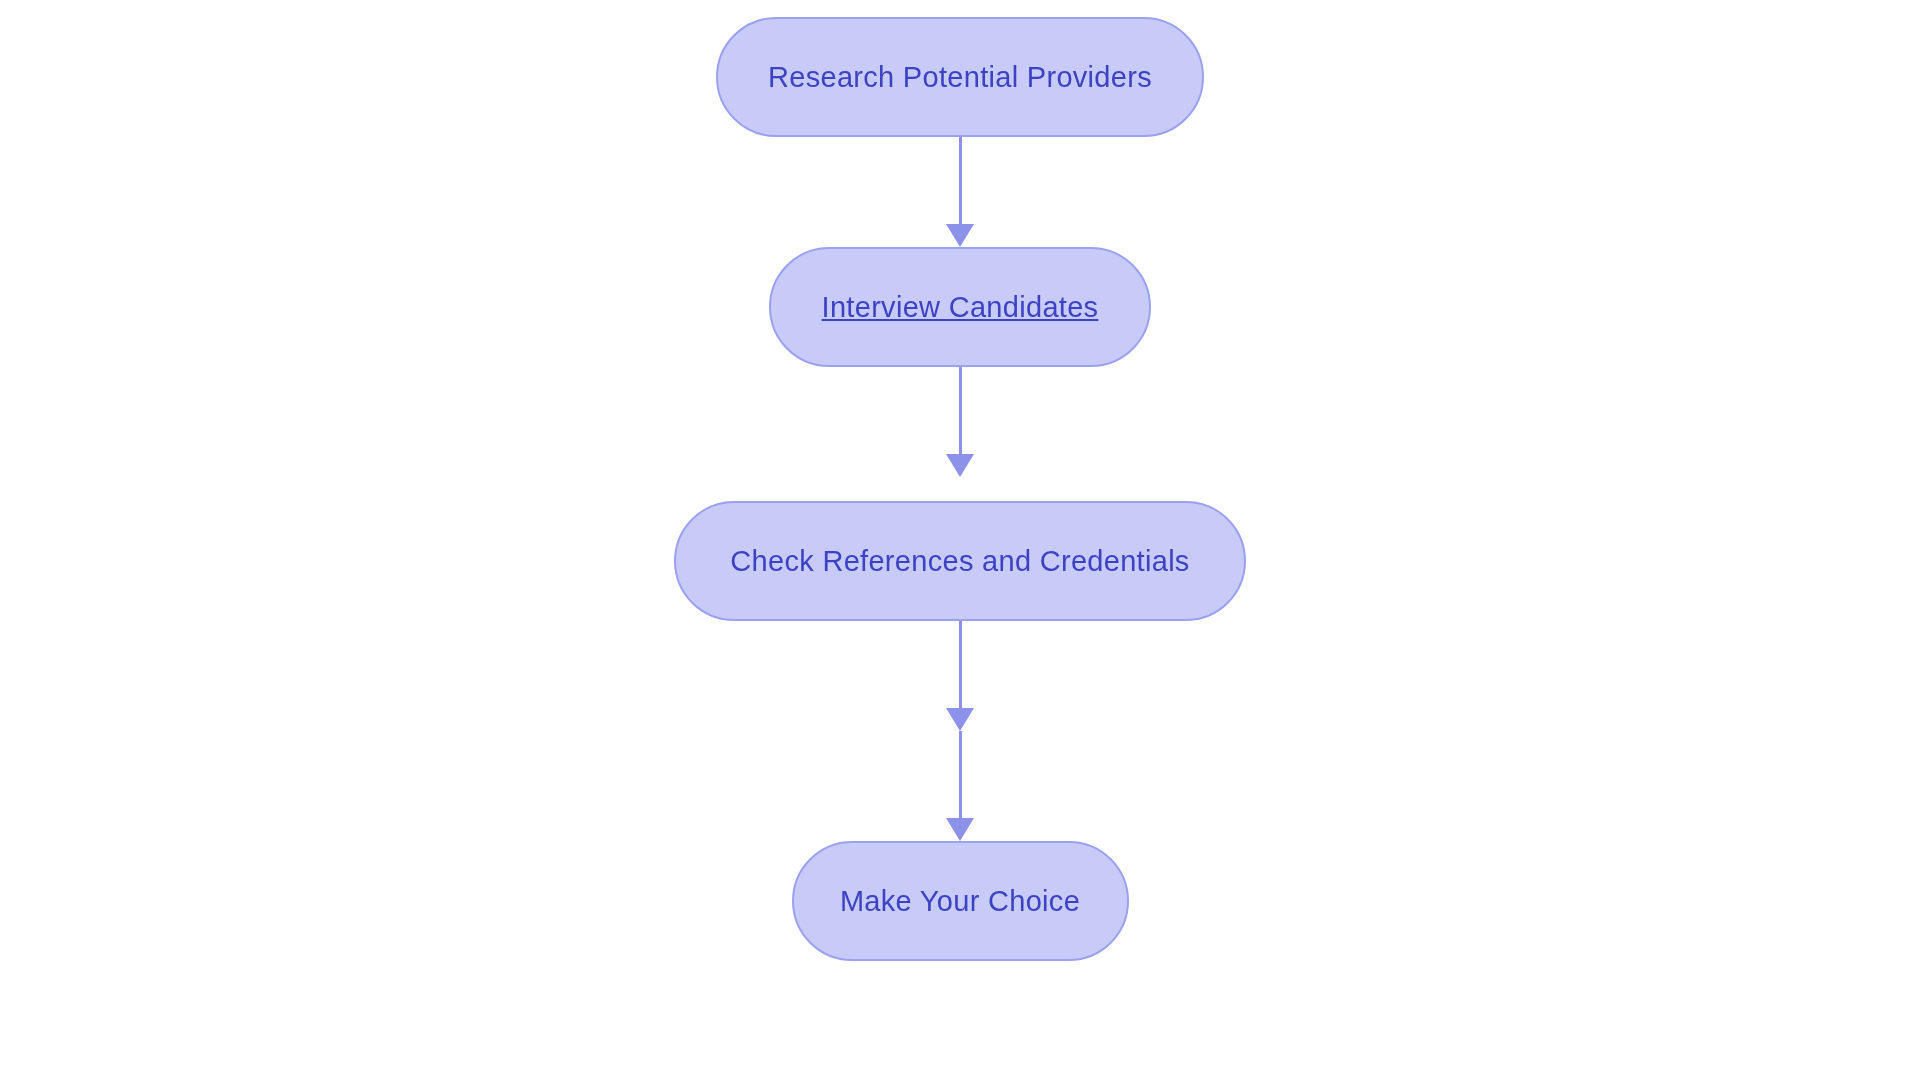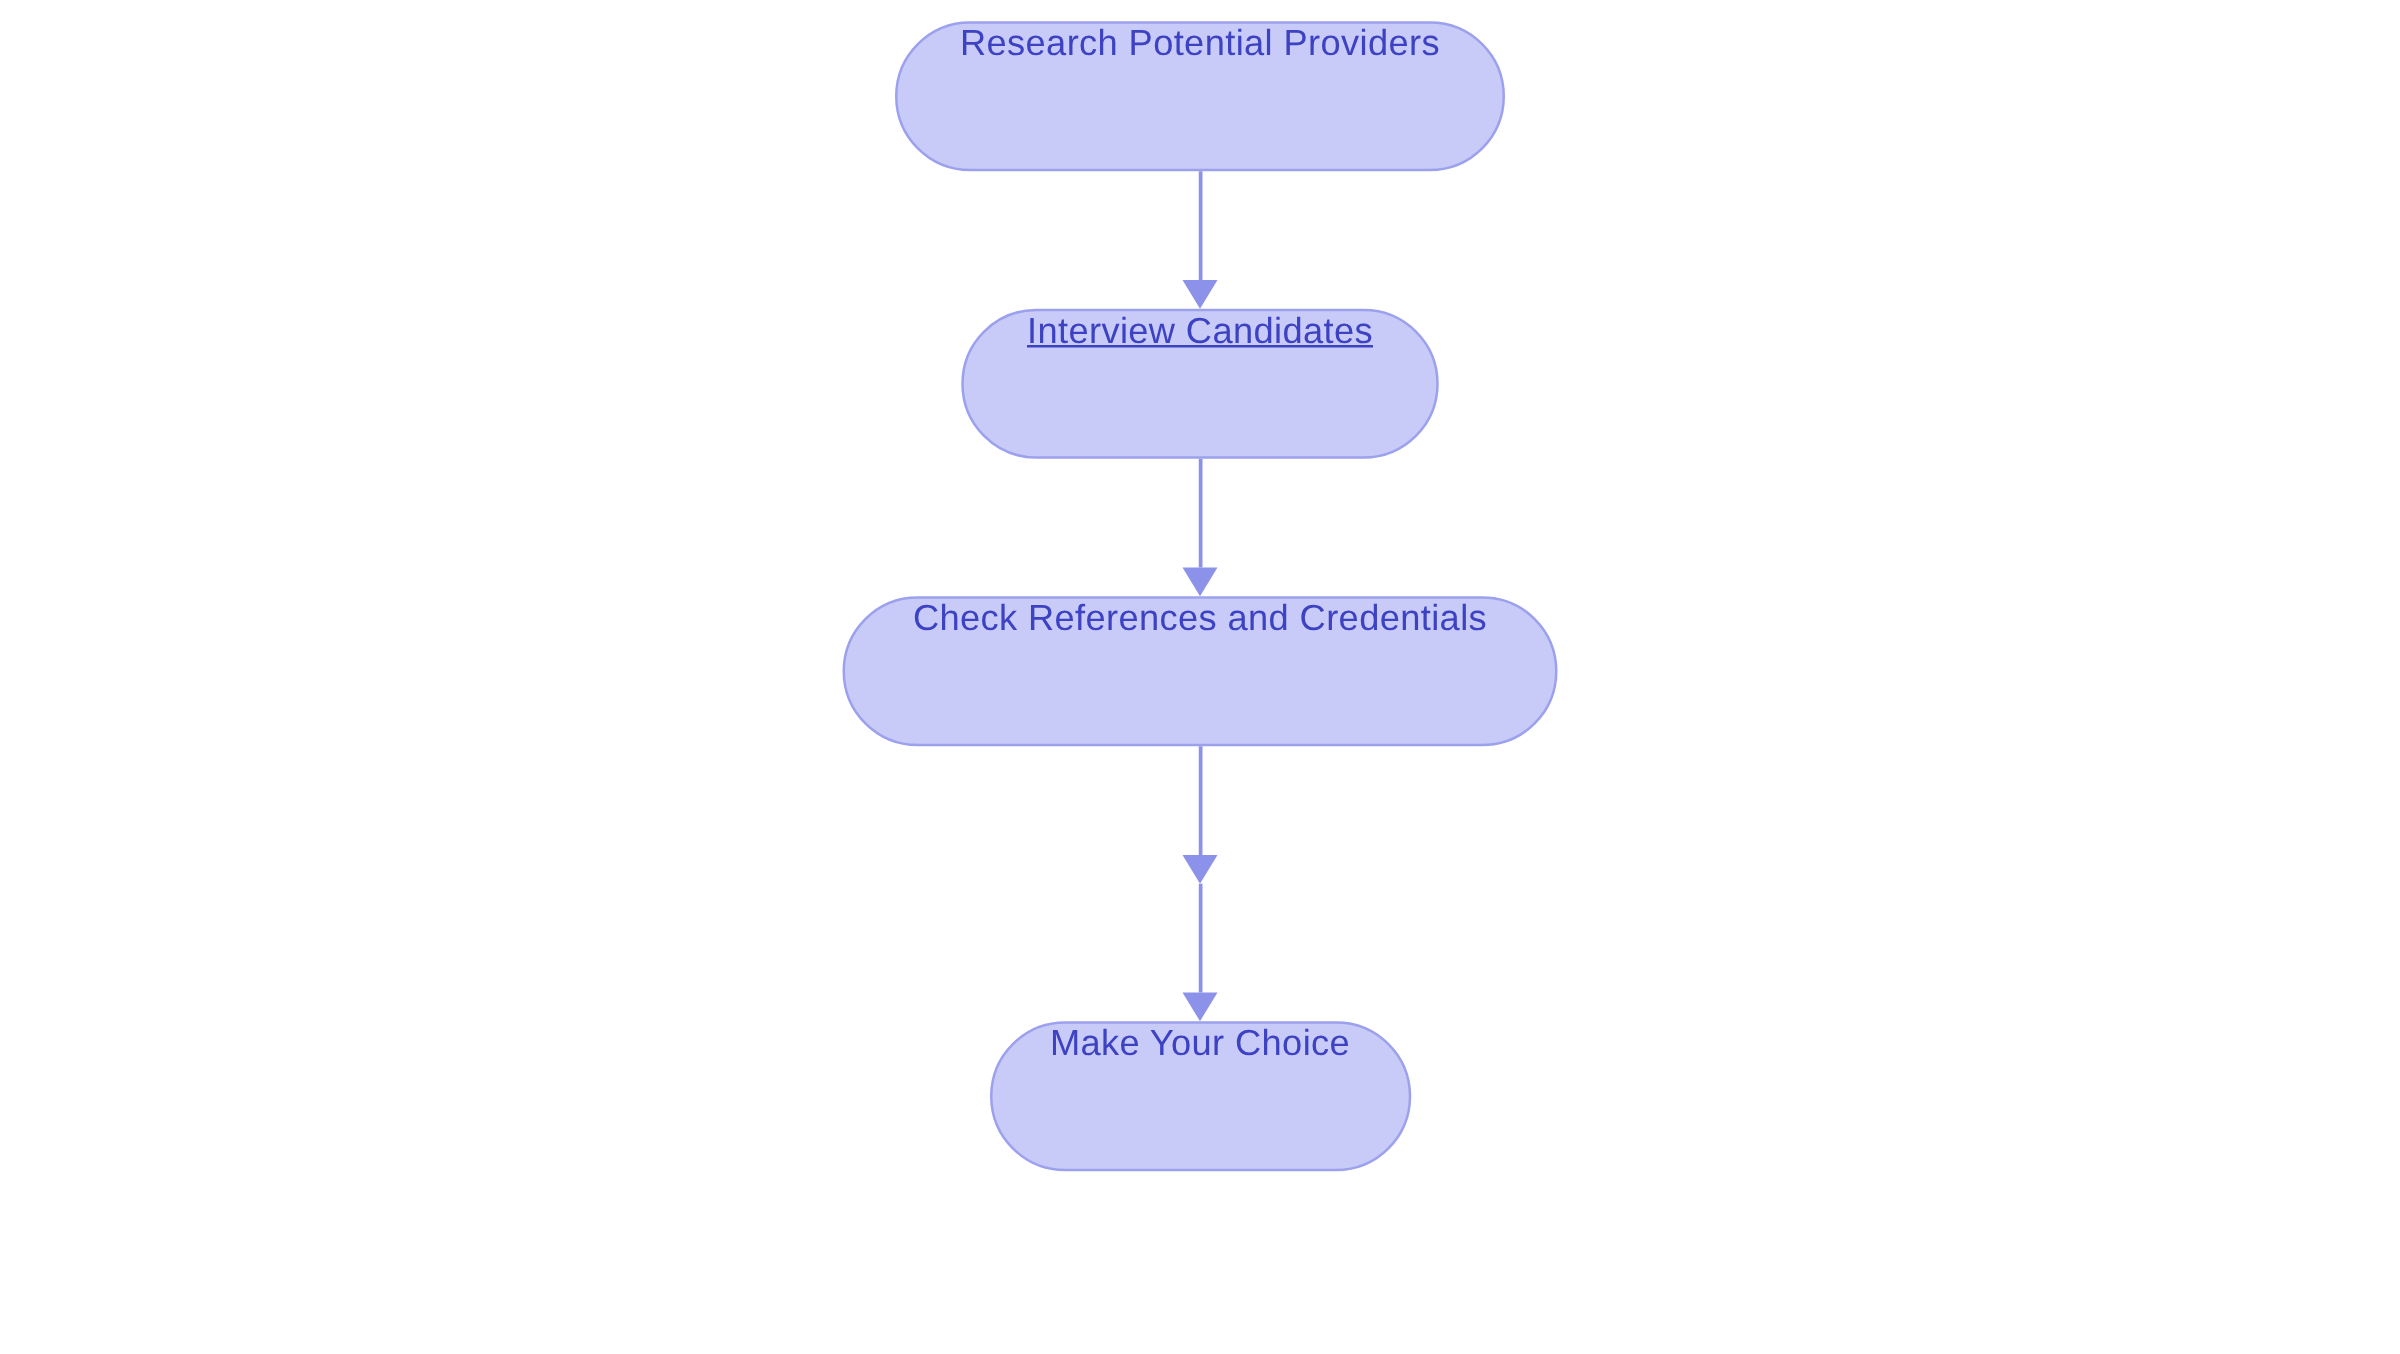--- a/index.html
+++ b/index.html
@@ -21,30 +21,31 @@
     padding-top: 17px;
     box-sizing: border-box;
   }
   .node {
     height: 120px;
     box-sizing: border-box;
     border-radius: 62px;
     border: 2px solid #9ca1ee;
     background: #c8caf7;
     display: flex;
+    align-items: center;
     justify-content: center;
     color: #3d42c3;
     font-size: 29px;
     letter-spacing: 0.3px;
     white-space: nowrap;
     flex: 0 0 auto;
   }
   .node-0 { width: 488px; }
   .node-1 { width: 382px; text-decoration: underline; }
-  .node-2 { width: 572px; }
+  .node-2 { width: 572px; margin-top: 24px; }
   .node-3 { width: 358px; }
   .node-4 { width: 337px; }
   .arrow {
     height: 110px;
     width: 28px;
     display: flex;
     flex-direction: column;
     align-items: center;
     flex: 0 0 auto;
   }

